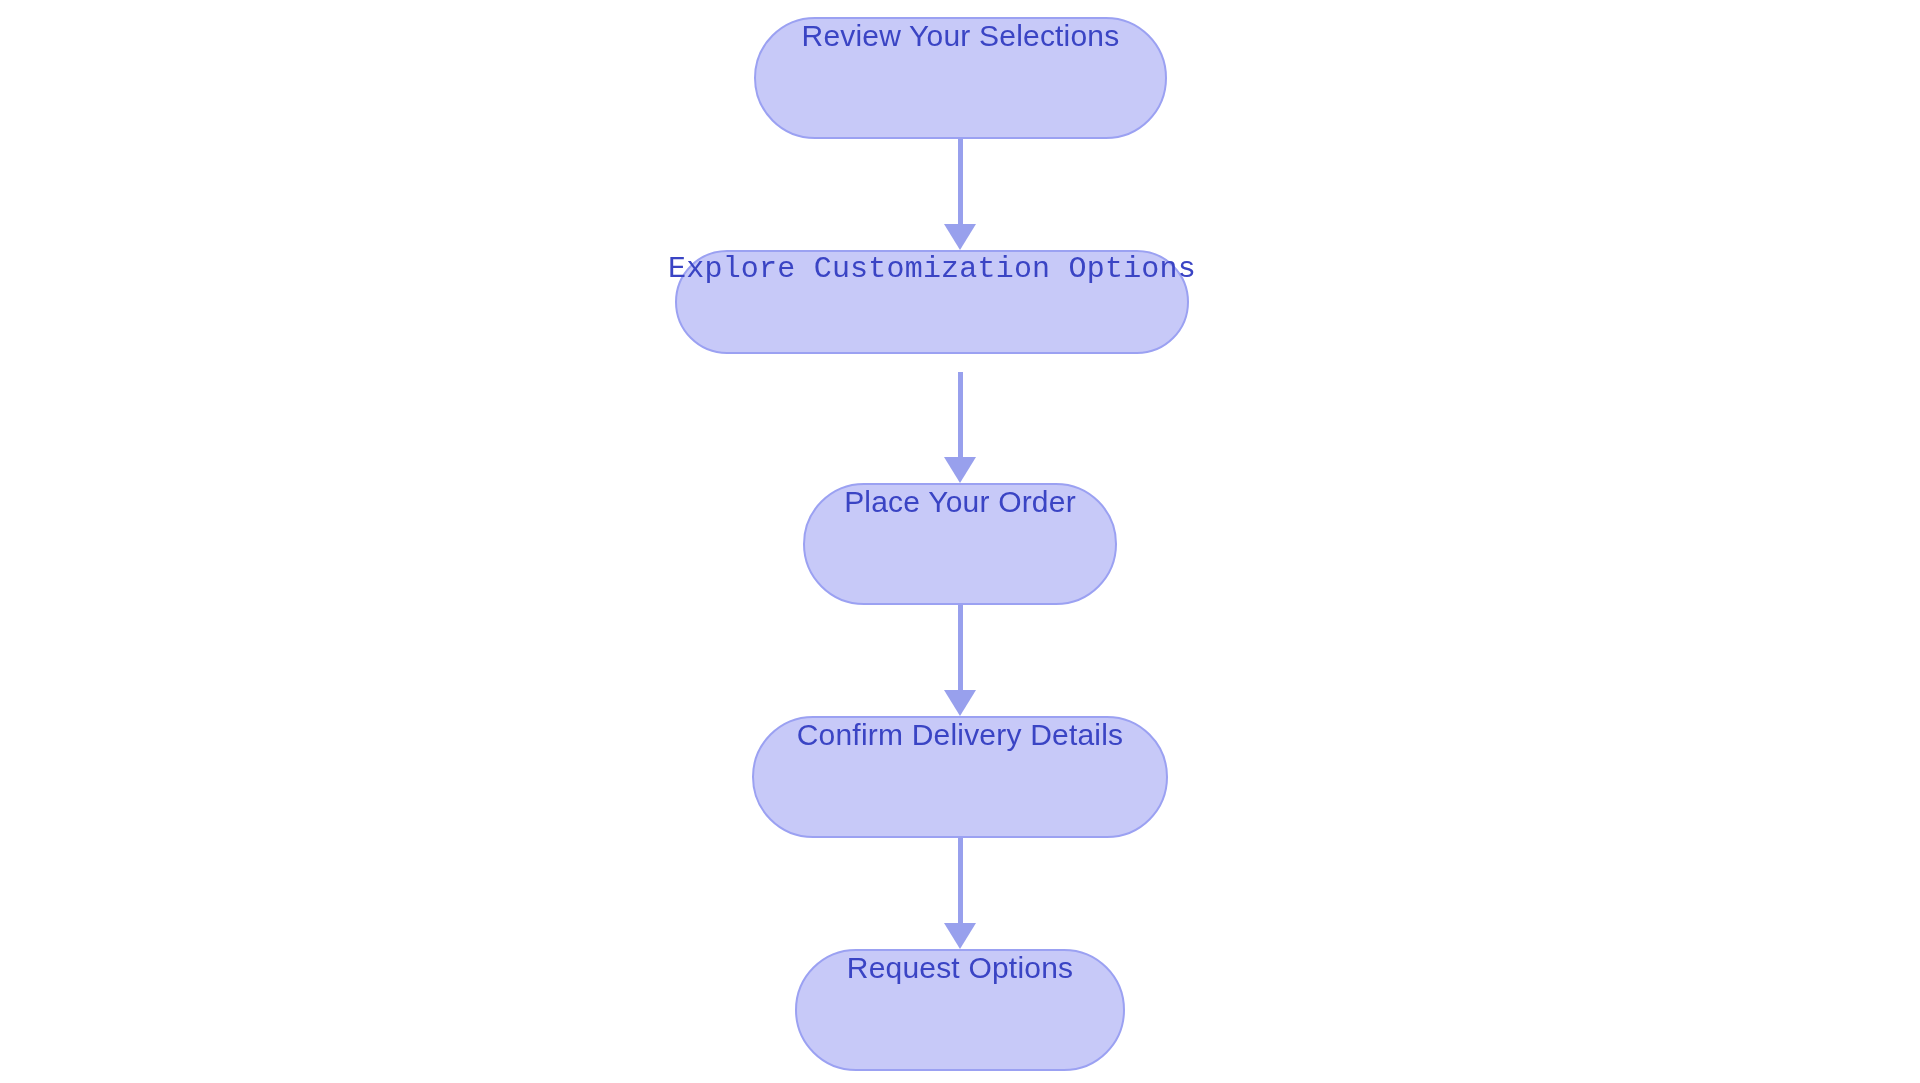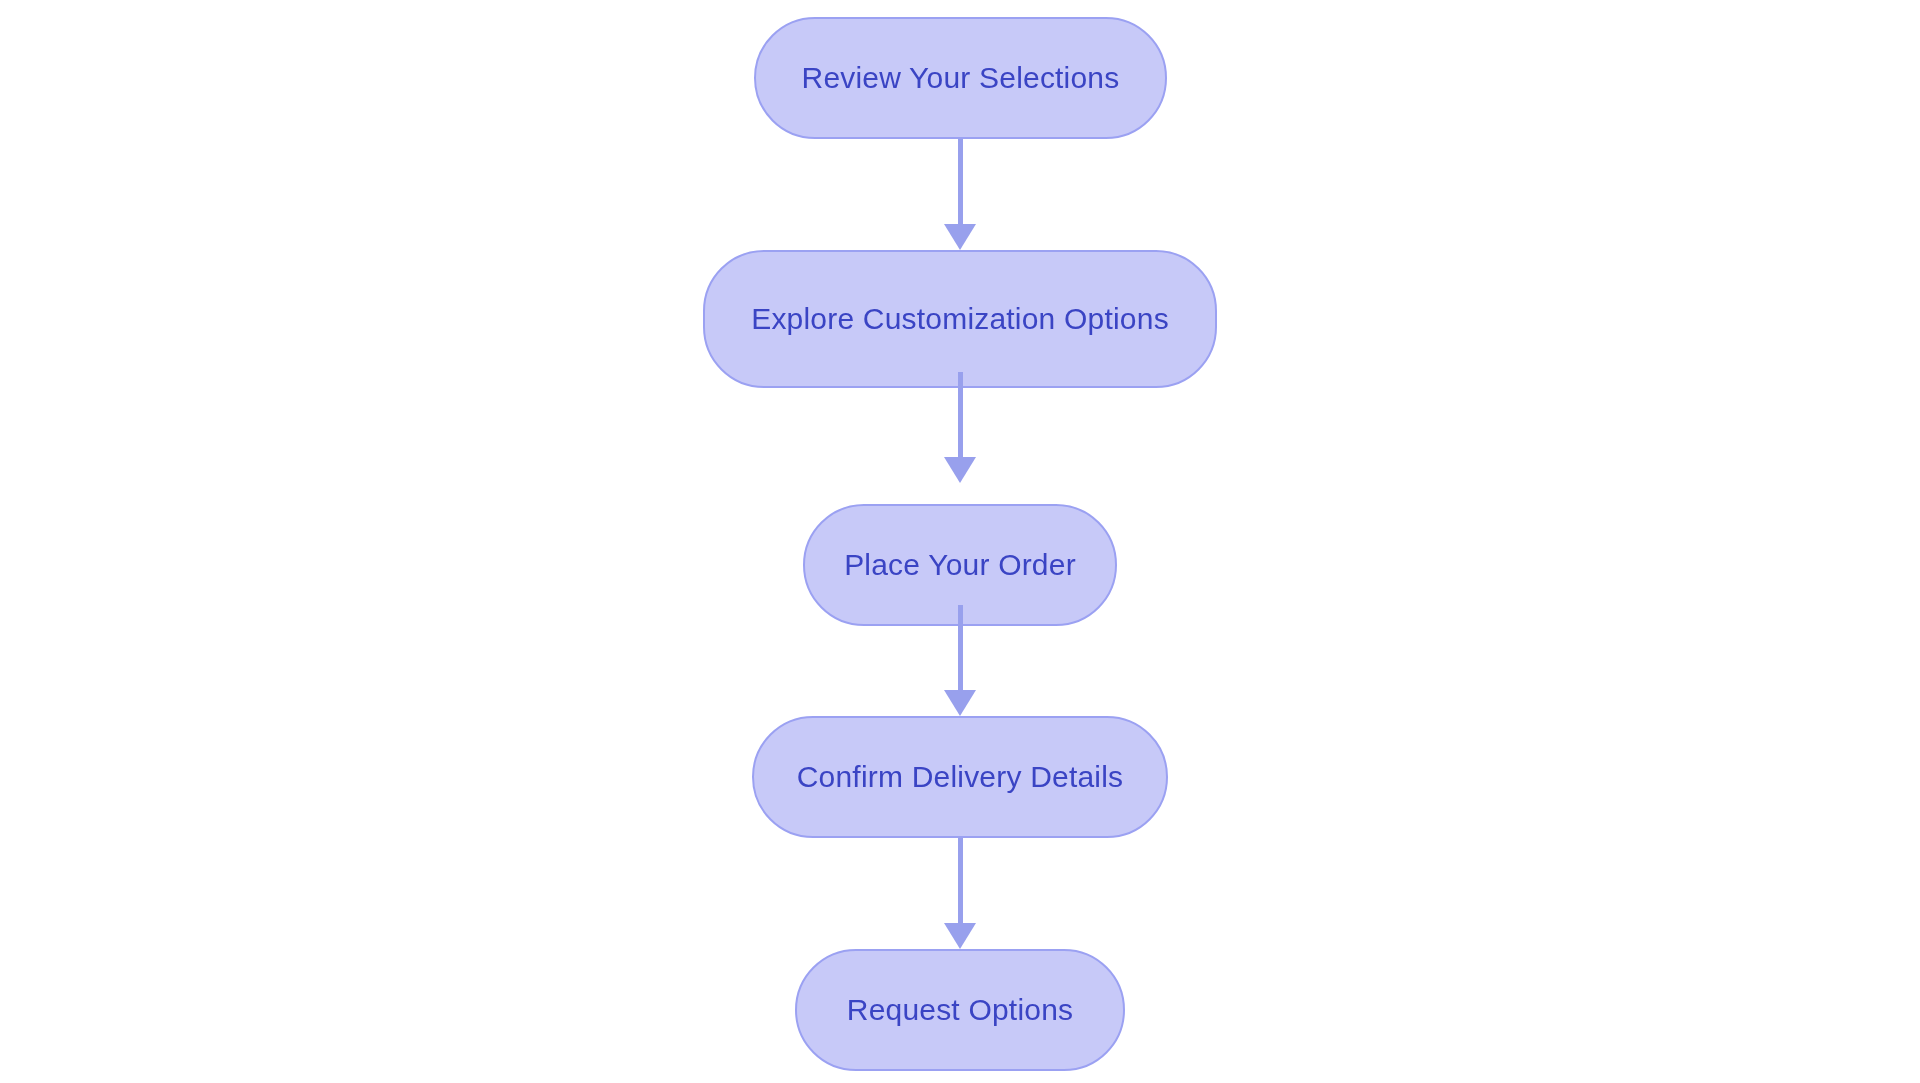--- a/index.html
+++ b/index.html
@@ -15,34 +15,33 @@
     font-family: "Liberation Sans", "DejaVu Sans", sans-serif;
     overflow: hidden;
   }
   .node {
     position: absolute;
     box-sizing: border-box;
     background: var(--node-fill, #c7c9f8);
     border: 2px solid var(--node-border, #9ba1f2);
     border-radius: 61px;
     display: flex;
-    align-items: center;
     justify-content: center;
   }
   .node .label {
     color: var(--text, #3a44c4);
     font-size: 30px;
     font-weight: normal;
     letter-spacing: 0.2px;
     white-space: nowrap;
     text-align: center;
   }
   .n1 { left: 754px; top: 17px;  width: 413px; height: 122px; }
-  .n2 { left: 703px; top: 250px; width: 514px; height: 138px; }
-  .n3 { left: 803px; top: 483px; width: 314px; height: 122px; margin-top: 21px; }
+  .n2 { left: 675px; top: 250px; width: 514px; height: 104px; font-family: Liberation Mono, monospace; }
+  .n3 { left: 803px; top: 483px; width: 314px; height: 122px; }
   .n4 { left: 752px; top: 716px; width: 416px; height: 122px; }
   .n5 { left: 795px; top: 949px; width: 330px; height: 122px; }
 
   .arrow {
     position: absolute;
     left: 944px;
     width: 32px;
     height: 111px;
     display: flex;
     flex-direction: column;

